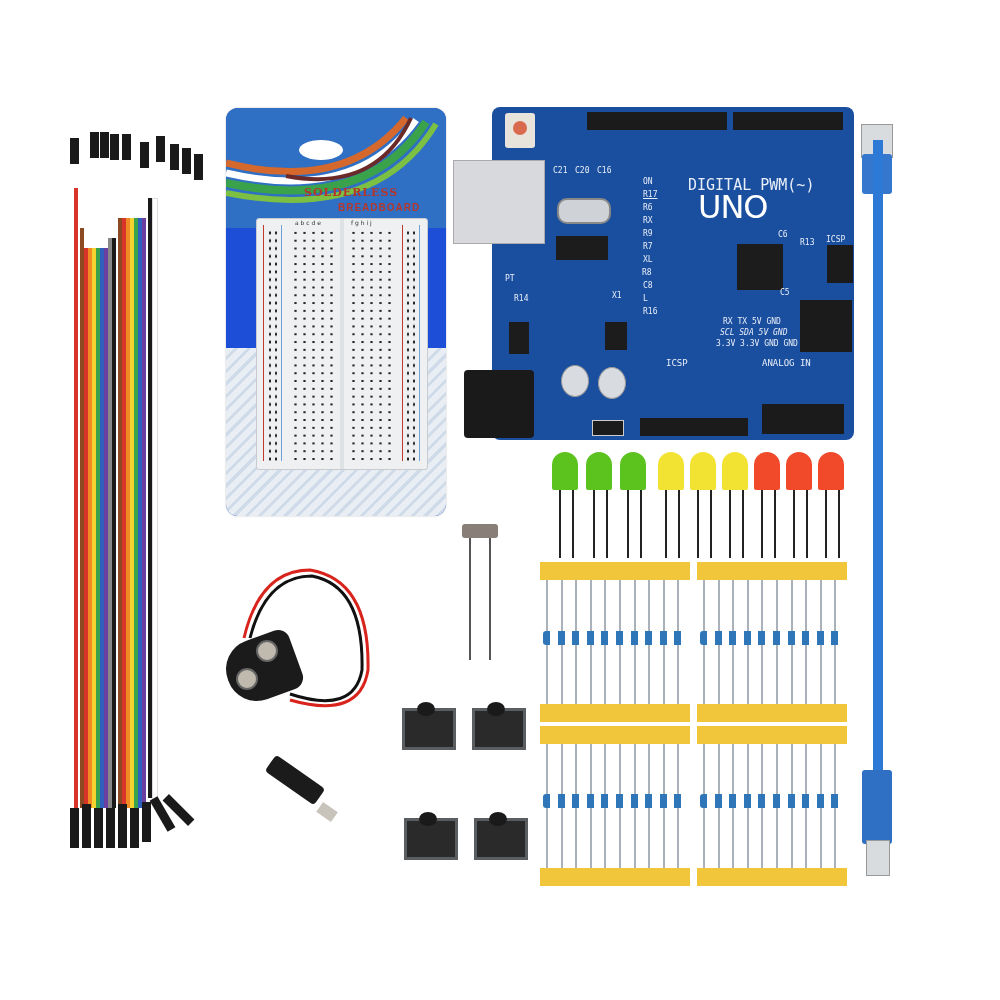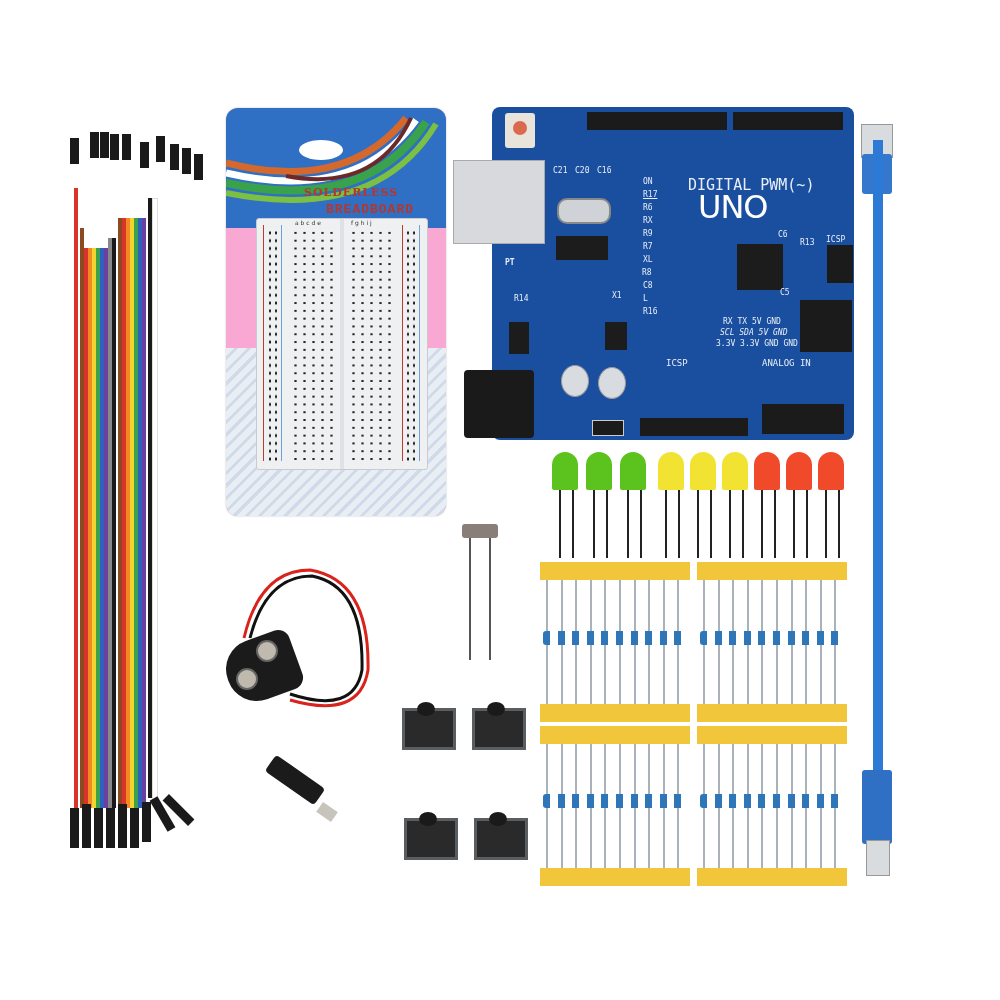--- a/index.html
+++ b/index.html
@@ -1,22 +1,22 @@
 <!DOCTYPE html>
 <html><head>
 <meta charset="utf-8">
 <style>
   html,body{margin:0;padding:0;background:#ffffff;}
   body{width:1000px;height:1000px;position:relative;overflow:hidden;font-family:"DejaVu Sans",sans-serif;}
   .abs{position:absolute;}
   
-  #bb-card{left:226px;top:108px;width:220px;height:408px;background:#f9a8d4;border-radius:12px;box-shadow:0 0 2px #bbb;overflow:hidden;}
+  #bb-card{left:226px;top:108px;width:220px;height:408px;background:#1d4ed8;border-radius:12px;box-shadow:0 0 2px #bbb;overflow:hidden;}
   #bb-header{left:0;top:0;width:220px;height:120px;background:#2f6fc4;}
   #bb-text1{left:78px;top:78px;font-family:"DejaVu Serif",serif;font-weight:bold;font-size:11px;color:#b5372c;letter-spacing:1px;}
-  #bb-text2{left:100px;top:94px;font-family:Liberation Mono, monospace;font-weight:bold;font-size:13px;color:#b5372c;letter-spacing:1px;}
+  #bb-text2{left:112px;top:94px;font-family:Liberation Sans, sans-serif;font-weight:bold;font-size:10px;color:#b5372c;letter-spacing:1px;}
   #bb-board{left:30px;top:110px;width:170px;height:250px;background:#eef0f2;border:1px solid #c8ccd0;border-radius:3px;}
   #bb-pattern{left:0;top:240px;width:220px;height:170px;background:repeating-linear-gradient(135deg,#e9eef5 0 6px,#cfdbe9 6px 9px);}
   
   #uno{left:492px;top:107px;width:362px;height:333px;background:#1a4f9f;border-radius:8px;}
   #uno-usb{left:453px;top:160px;width:90px;height:82px;background:#d7d9dc;border:1px solid #aaa;}
   #uno-dc{left:464px;top:370px;width:70px;height:68px;background:#1a1a1a;border-radius:4px;}
   #uno-reset{left:505px;top:113px;width:30px;height:35px;background:#e8e4dc;border-radius:3px;}
   #uno-reset-btn{left:513px;top:121px;width:14px;height:14px;background:#d96a4e;border-radius:50%;}
   #uno-title{left:698px;top:188px;font-size:32px;color:#fff;font-family:"DejaVu Sans",sans-serif;letter-spacing:-1px;}
   .silk{position:absolute;font-size:8px;color:#e8eef8;font-family:"DejaVu Sans Mono",monospace;white-space:nowrap;}
@@ -172,21 +172,21 @@
 <div class="silk" style="left:643px;top:255px;">XL</div>
 <div class="silk" style="left:642px;top:268px;">R8</div>
 <div class="silk" style="left:643px;top:281px;">C8</div>
 <div class="silk" style="left:643px;top:294px;">L</div>
 <div class="silk" style="left:643px;top:307px;">R16</div>
 <div class="silk" style="left:612px;top:291px;">X1</div>
 <div class="silk" style="left:778px;top:230px;">C6</div>
 <div class="silk" style="left:800px;top:238px;">R13</div>
 <div class="silk" style="left:780px;top:288px;">C5</div>
 <div class="silk" style="left:514px;top:294px;">R14</div>
-<div class="silk" style="left:505px;top:258px;font-weight:bold;">PT</div>
+<div class="silk" style="left:505px;top:274px;">PT</div>
 
 <div class="abs" id="usb-a"></div>
 <div class="abs" id="usb-a-boot"></div>
 <div class="abs" id="usb-cable"></div>
 <div class="abs" id="usb-b-boot"></div>
 <div class="abs" id="usb-b"></div>
 
 <div class="abs" style="left:548px;top:450px;width:300px;height:110px;">
   <div class="led" style="left:4px;top:2px;background:#5cc21d;"></div>
   <div class="led" style="left:38px;top:2px;background:#5cc21d;"></div>

